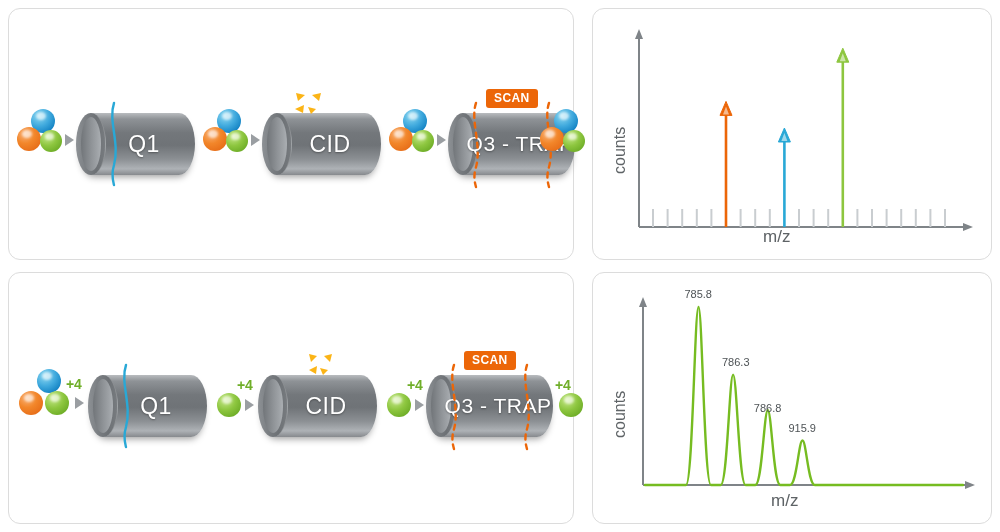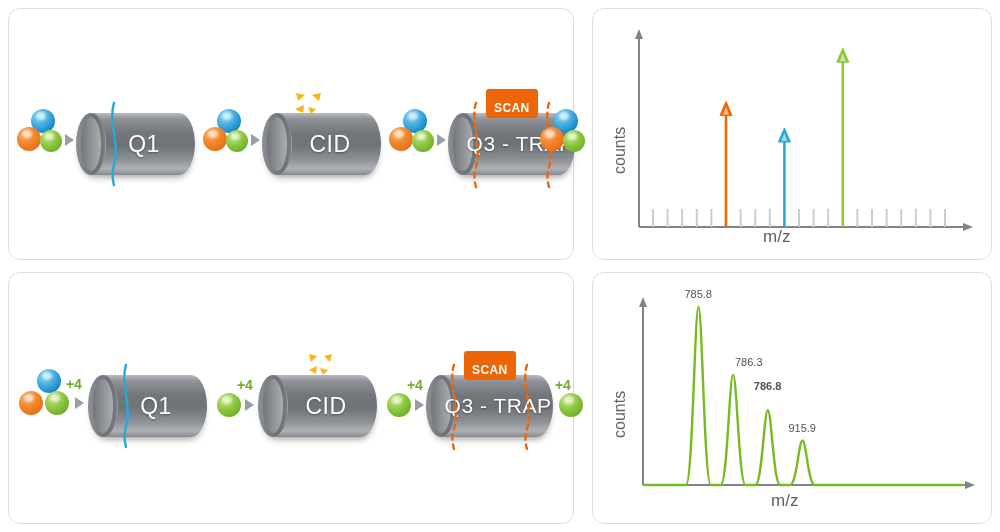--- a/index.html
+++ b/index.html
@@ -128,21 +128,21 @@
   }
 
   
   .scan-badge {
     position: absolute;
     background: #ec6608;
     color: #ffffff;
     font-size: 12px;
     font-weight: bold;
     letter-spacing: 0.4px;
-    padding: 13px 8px 4px 8px;
+    padding: 3px 8px 4px 8px;
     border-radius: 3px;
     line-height: 1;
   }
 
   
   .sparkle { position: absolute; }
 
   
   .chart { position: absolute; left: 0; top: 0; width: 100%; height: 100%; }
   .axis-label-y {
@@ -328,20 +328,20 @@
       <div class="axis-label-x" style="left:178px; top:218px;">m/z</div>
       <svg id="svg-chart-bottom" style="position:absolute; left:0; top:0;" width="400" height="252">
           <line x1="50" y1="212" x2="50" y2="32" stroke="#7f8488" stroke-width="2"></line>
           <polygon points="50,24 46,34 54,34" fill="#7f8488"></polygon>
           <line x1="50" y1="212" x2="372" y2="212" stroke="#7f8488" stroke-width="2"></line>
           <polygon points="382,212 372,208 372,216" fill="#7f8488"></polygon>
           <path d="M 52 212 L 93.0 212 C 99.7 212, 101.7 34.0, 105.5 34.0 C 109.2 34.0, 111.2 212, 117.9 212 L 127.7 212 C 134.4 212, 136.4 101.6, 140.1 101.6 C 143.9 101.6, 145.9 212, 152.6 212 L 162.3 212 C 169.1 212, 171.1 137.2, 174.8 137.2 C 178.5 137.2, 180.5 212, 187.3 212 L 197.0 212 C 203.7 212, 205.7 167.5, 209.5 167.5 C 213.2 167.5, 215.2 212, 221.9 212 L 370 212" fill="none" stroke="#76bc21" stroke-width="2.4" stroke-linejoin="round" stroke-linecap="round"></path>
         </svg>
       <div id="peak-labels">
           <div class="peak-label" style="left: 91.4667px; top: 15px;">785.8</div>
-          <div class="peak-label" style="left: 142px; top: 82.64px;">786.3</div>
-          <div class="peak-label" style="left: 160.8px; top: 107px; font-weight: bold;">786.8</div>
+          <div class="peak-label" style="left: 129px; top: 82.64px;">786.3</div>
+          <div class="peak-label" style="left: 160.8px; top: 129px;">786.8</div>
           <div class="peak-label" style="left: 195.467px; top: 148.5px;">915.9</div>
         </div>
     </div>
   </div>
 
 </div>
 
 </body></html>

